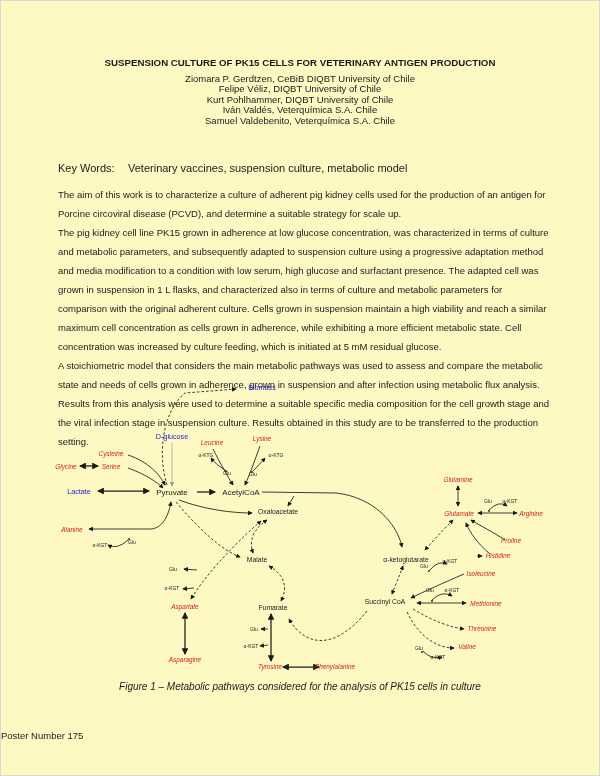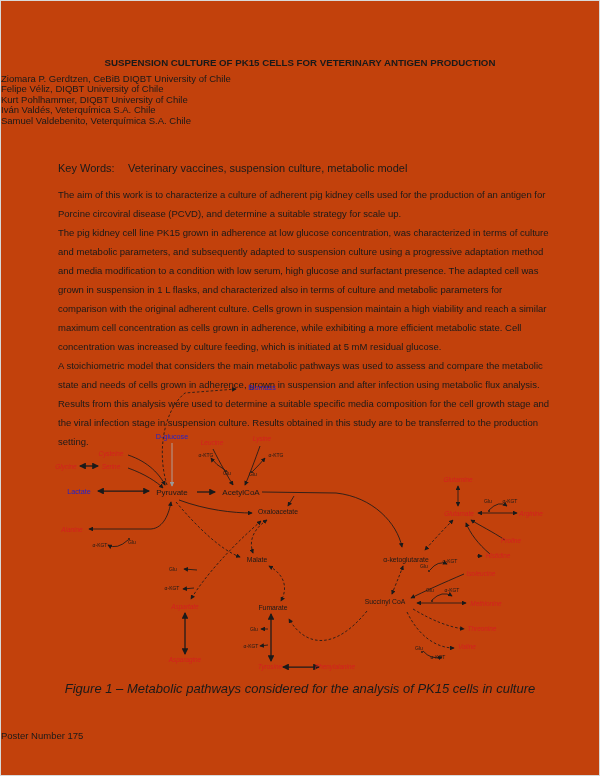--- a/index.html
+++ b/index.html
@@ -1,28 +1,28 @@
 <!DOCTYPE html>
 <html><head>
 <meta charset="utf-8">
 <style>
   html,body{margin:0;padding:0;background:#f3f3f3}
-  .page{position:relative;width:600px;height:776px;background:#c2410c;
+  .page{position:relative;width:600px;height:776px;background:#fef9c3;
         font-family:"Liberation Sans",sans-serif;color:#1a1a1a;
         border:1px solid #d9d9d9;box-sizing:border-box;overflow:hidden}
   .title{position:absolute;top:56px;left:0;right:0;text-align:center;
          font-size:9.7px;font-weight:bold}
-  .authors{position:absolute;top:73px;left:0;right:0;
+  .authors{position:absolute;top:73px;left:0;right:0;text-align:center;
            font-size:9.5px;line-height:10.4px}
   .keywords{position:absolute;top:161px;left:57px;font-size:11px}
   .kw-label{display:inline-block;width:70px}
   .bodytext{position:absolute;top:184px;left:57px;width:492px;
             font-size:9.5px;line-height:19px}
   .caption{position:absolute;top:680px;left:0;right:0;text-align:center;
-           font-style:italic;font-size:13px}
+           font-style:italic;font-size:10px}
   .footer{position:absolute;top:729px;left:0;right:0;text-align:left;font-size:9.5px}
   svg.diagram{position:absolute;left:0;top:0;width:600px;height:776px;pointer-events:none}
   .e{fill:none;stroke:#1a1a1a;stroke-width:.85}
   .w{stroke-width:1.25}
   .d{stroke-dasharray:2.6 2}
   .gl{stroke:#b0b0b0}
   text{text-anchor:middle}
   .met{fill:#1a1a1a;font-size:6.8px}
   .big{font-size:8px}
   .aa{fill:#d42020;font-size:6.4px;font-style:italic}

